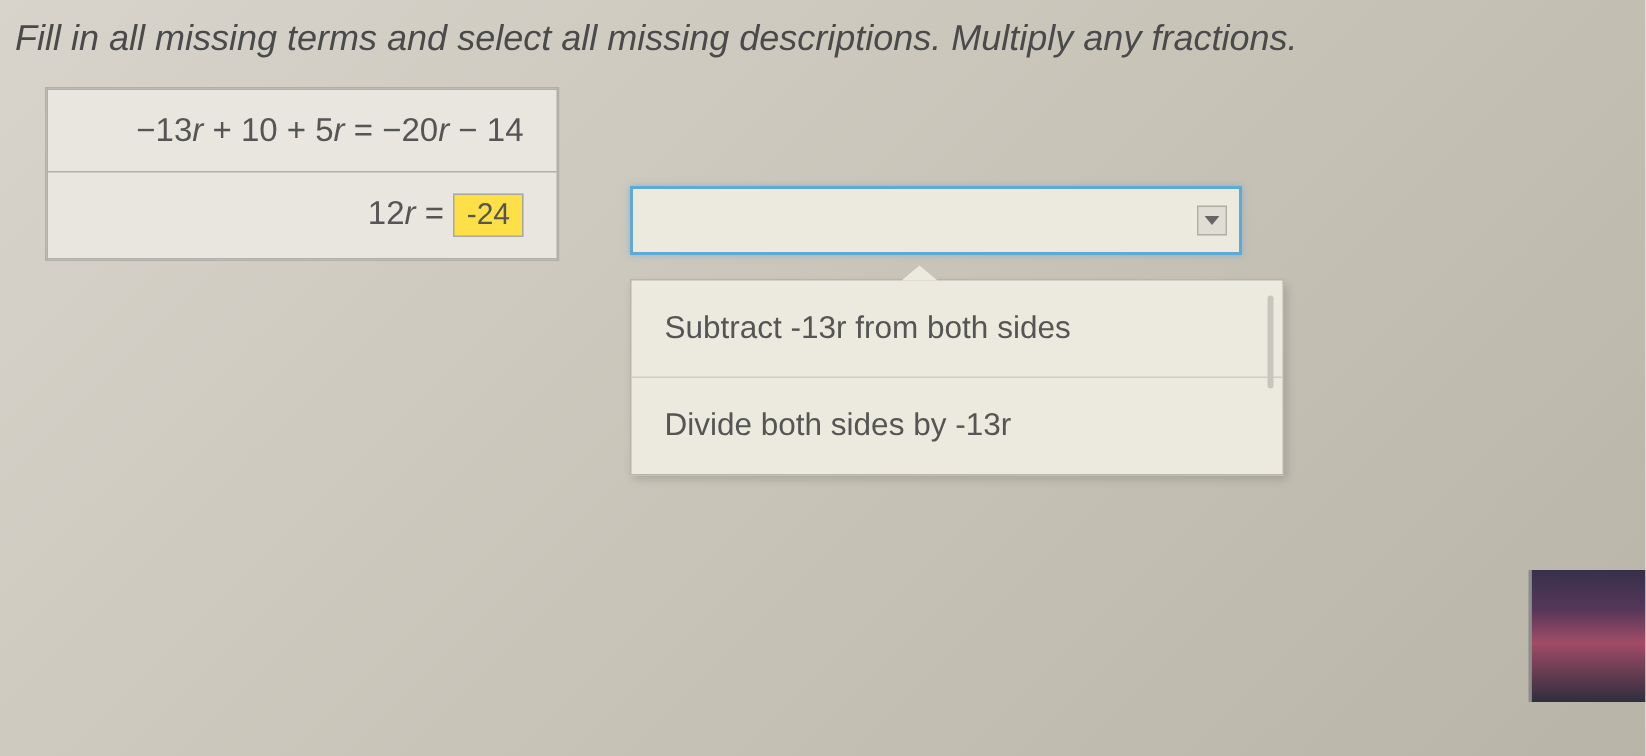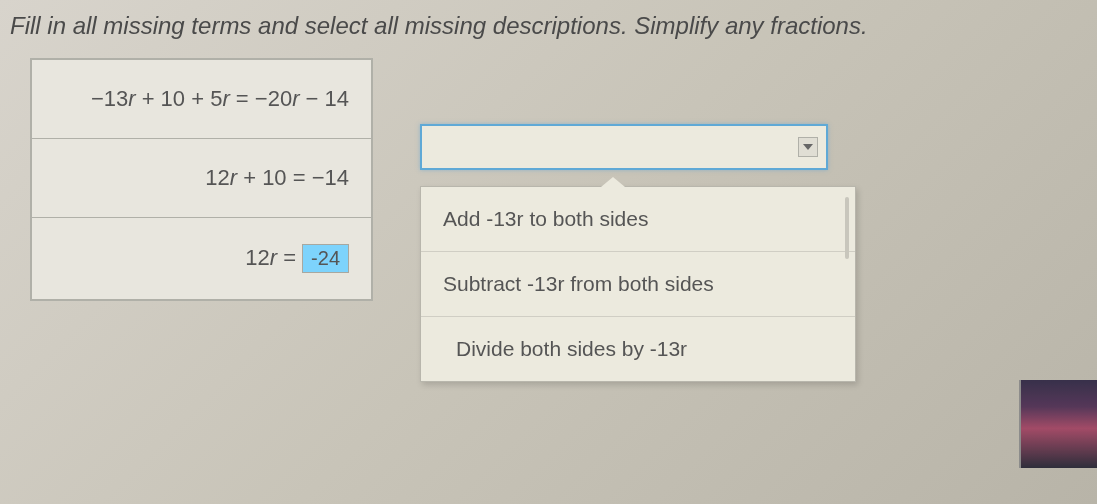--- a/index.html
+++ b/index.html
@@ -22,34 +22,34 @@
       padding-left: 30px;
     }
     .equation-table {
       border: 1px solid #b0b0a8;
       background: #e8e6de;
       border-collapse: collapse;
       display: inline-block;
     }
     .equation-table td {
       border: 1px solid #b0b0a8;
-      padding: 26px 22px;
+      padding: 14px 22px;
       font-size: 22px;
       color: #555;
       text-align: right;
       vertical-align: middle;
     }
     .equation-table td.eq-cell {
       min-width: 340px;
     }
     .var-r { font-style: italic; }
     .input-box {
       display: inline-block;
       border: 1px solid #a8a8a0;
-      background: #7dd3fc;
+      background: #fde047;
       padding: 2px 8px;
       min-width: 34px;
       text-align: right;
       font-size: 20px;
       color: #555;
     }
     .dropdown-closed {
       position: absolute;
       left: 420px;
       top: 66px;
@@ -91,21 +91,21 @@
       border-right: 12px solid transparent;
       border-bottom: 10px solid #eceade;
     }
     .dropdown-item {
       padding: 20px 22px;
       font-size: 21px;
       color: #555;
       border-bottom: 1px solid #d0cec4;
       cursor: pointer;
     }
-    .dropdown-item:last-child { border-bottom: none; margin-left: 13px; }
+    .dropdown-item:last-child { border-bottom: none; }
     .scrollbar-track {
       position: absolute;
       right: 6px;
       top: 10px;
       width: 4px;
       height: 62px;
       background: #c8c6bc;
       border-radius: 2px;
     }
     .thumbnail {
@@ -115,45 +115,41 @@
       width: 78px;
       height: 88px;
       background: linear-gradient(180deg, #2a2240 0%, #4a2a50 30%, #a04060 55%, #202030 100%);
       border-left: 2px solid #888;
       opacity: 0.9;
     }
   </style>
 </head>
 <body>
 
-<div class="instructions">Fill in all missing terms and select all missing descriptions. Simplify any fractions.</div>
+<div class="instructions">Fill in all missing terms and select all missing descriptions. Multiply any fractions.</div>
 
 <div class="work-area">
   <table class="equation-table">
     <tbody>
         <tr>
           <td class="eq-cell">−13<span class="var-r">r</span> + 10 + 5<span class="var-r">r</span> = −20<span class="var-r">r</span> − 14</td>
-        </tr>
-    <tr>
-          <td class="eq-cell">12<span class="var-r">r</span> + 10 = −14</td>
         </tr>
     <tr>
           <td class="eq-cell">12<span class="var-r">r</span> = <span class="input-box">-24</span></td>
         </tr>
   </tbody></table>
 
   <div class="dropdown-closed">
     <div class="dropdown-arrow">
       <svg width="10" height="6" viewBox="0 0 10 6">
           <polygon points="0,0 10,0 5,6" fill="#666"></polygon>
         </svg>
     </div>
   </div>
 
   <div class="dropdown-menu">
     <div class="scrollbar-track"></div>
-    <div class="dropdown-item">Add -13r to both sides</div>
     <div class="dropdown-item">Subtract -13r from both sides</div>
     <div class="dropdown-item">Divide both sides by -13r</div>
   </div>
 </div>
 
 <div class="thumbnail"></div>
 
 </body></html>

